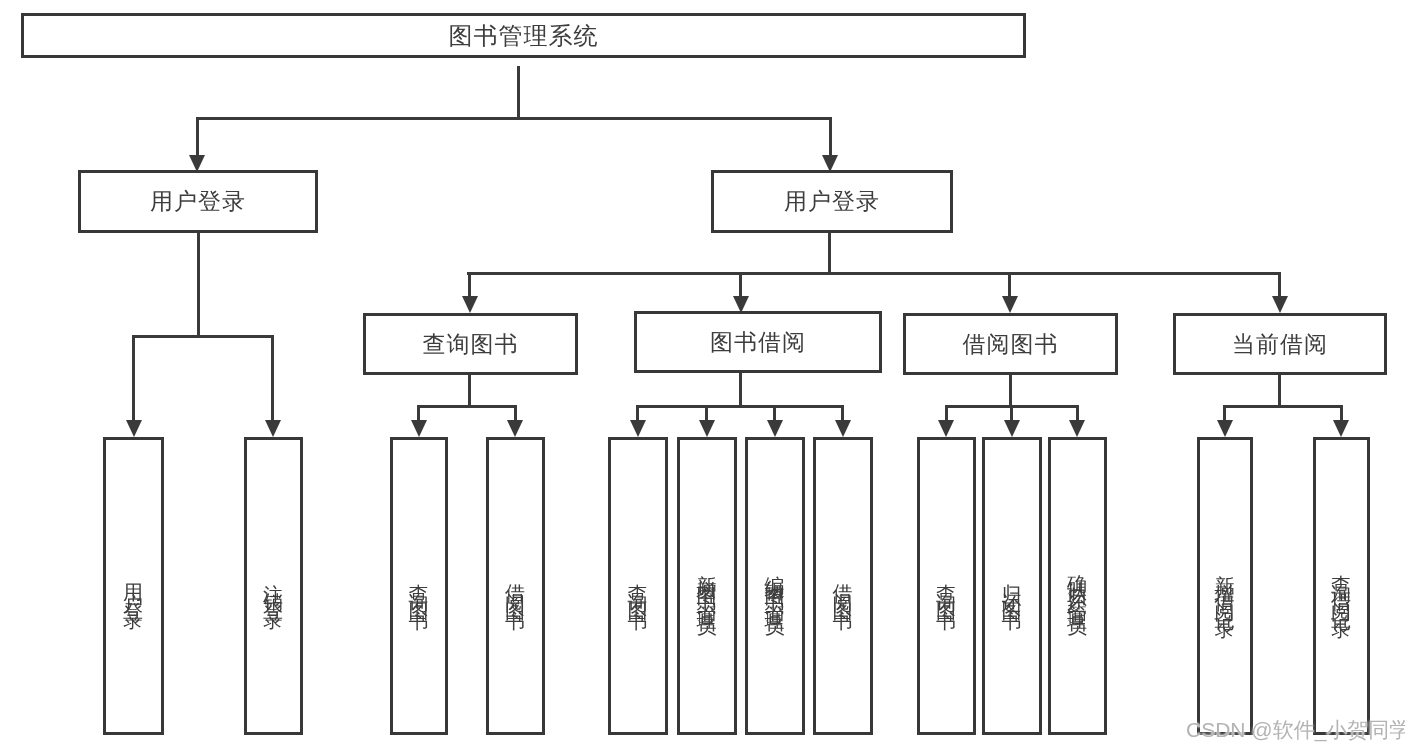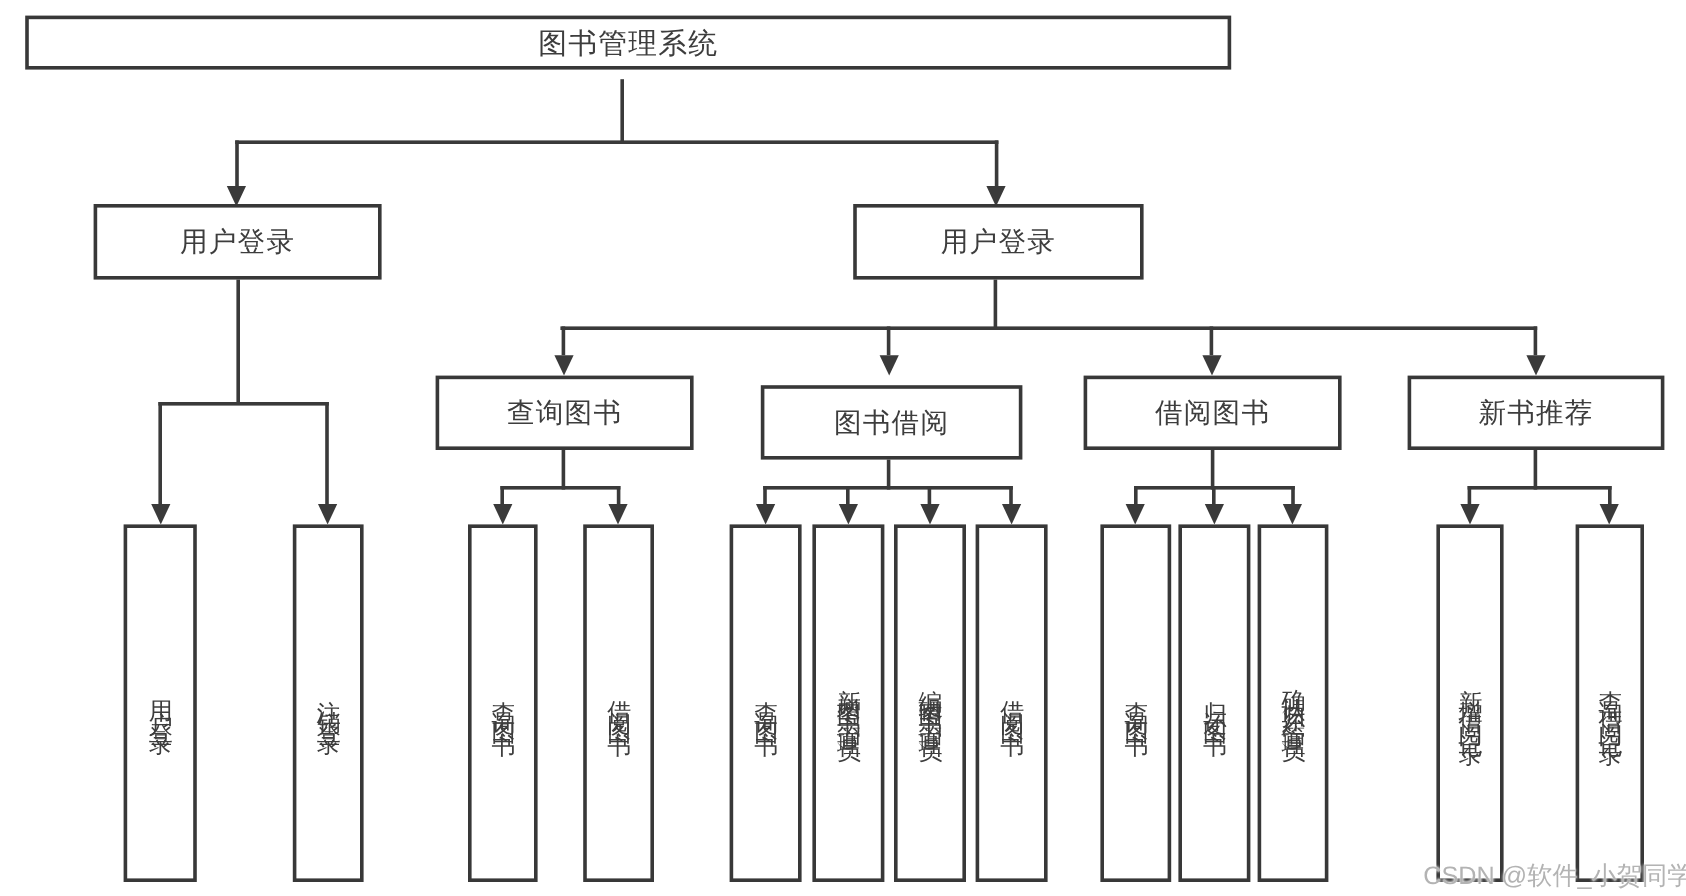--- a/index.html
+++ b/index.html
@@ -117,23 +117,23 @@
   <div class="ar" style="left:1217px;top:420px"></div>
   <div class="vl" style="left:1340px;top:405px;height:16px"></div>
   <div class="ar" style="left:1333px;top:420px"></div>
 
   <div class="box hbox rootbox" style="left:21px;top:13px;width:1005px;height:45px">图书管理系统</div>
 
   <div class="box hbox" style="left:78px;top:170px;width:240px;height:63px">用户登录</div>
   <div class="box hbox" style="left:711px;top:170px;width:242px;height:63px">用户登录</div>
 
   <div class="box hbox" style="left:363px;top:313px;width:215px;height:62px">查询图书</div>
-  <div class="box hbox" style="left:634px;top:321px;width:218px;height:62px">图书借阅</div>
+  <div class="box hbox" style="left:634px;top:311px;width:248px;height:62px">图书借阅</div>
   <div class="box hbox" style="left:903px;top:313px;width:215px;height:62px">借阅图书</div>
-  <div class="box hbox" style="left:1173px;top:313px;width:214px;height:62px">新书推荐</div>
+  <div class="box hbox" style="left:1173px;top:313px;width:214px;height:62px">当前借阅</div>
 
   <div class="box leaf" style="left:103px;width:61px">用户登录</div>
   <div class="box leaf" style="left:244px;width:59px">注销登录</div>
 
   <div class="box leaf" style="left:390px;width:58px">查询图书</div>
   <div class="box leaf" style="left:486px;width:59px">借阅图书</div>
 
   <div class="box leaf" style="left:608px;width:60px">查询图书</div>
   <div class="box leaf long" style="left:677px;width:60px">新增图书（管理员）</div>
   <div class="box leaf long" style="left:745px;width:60px">编辑图书（管理员）</div>

